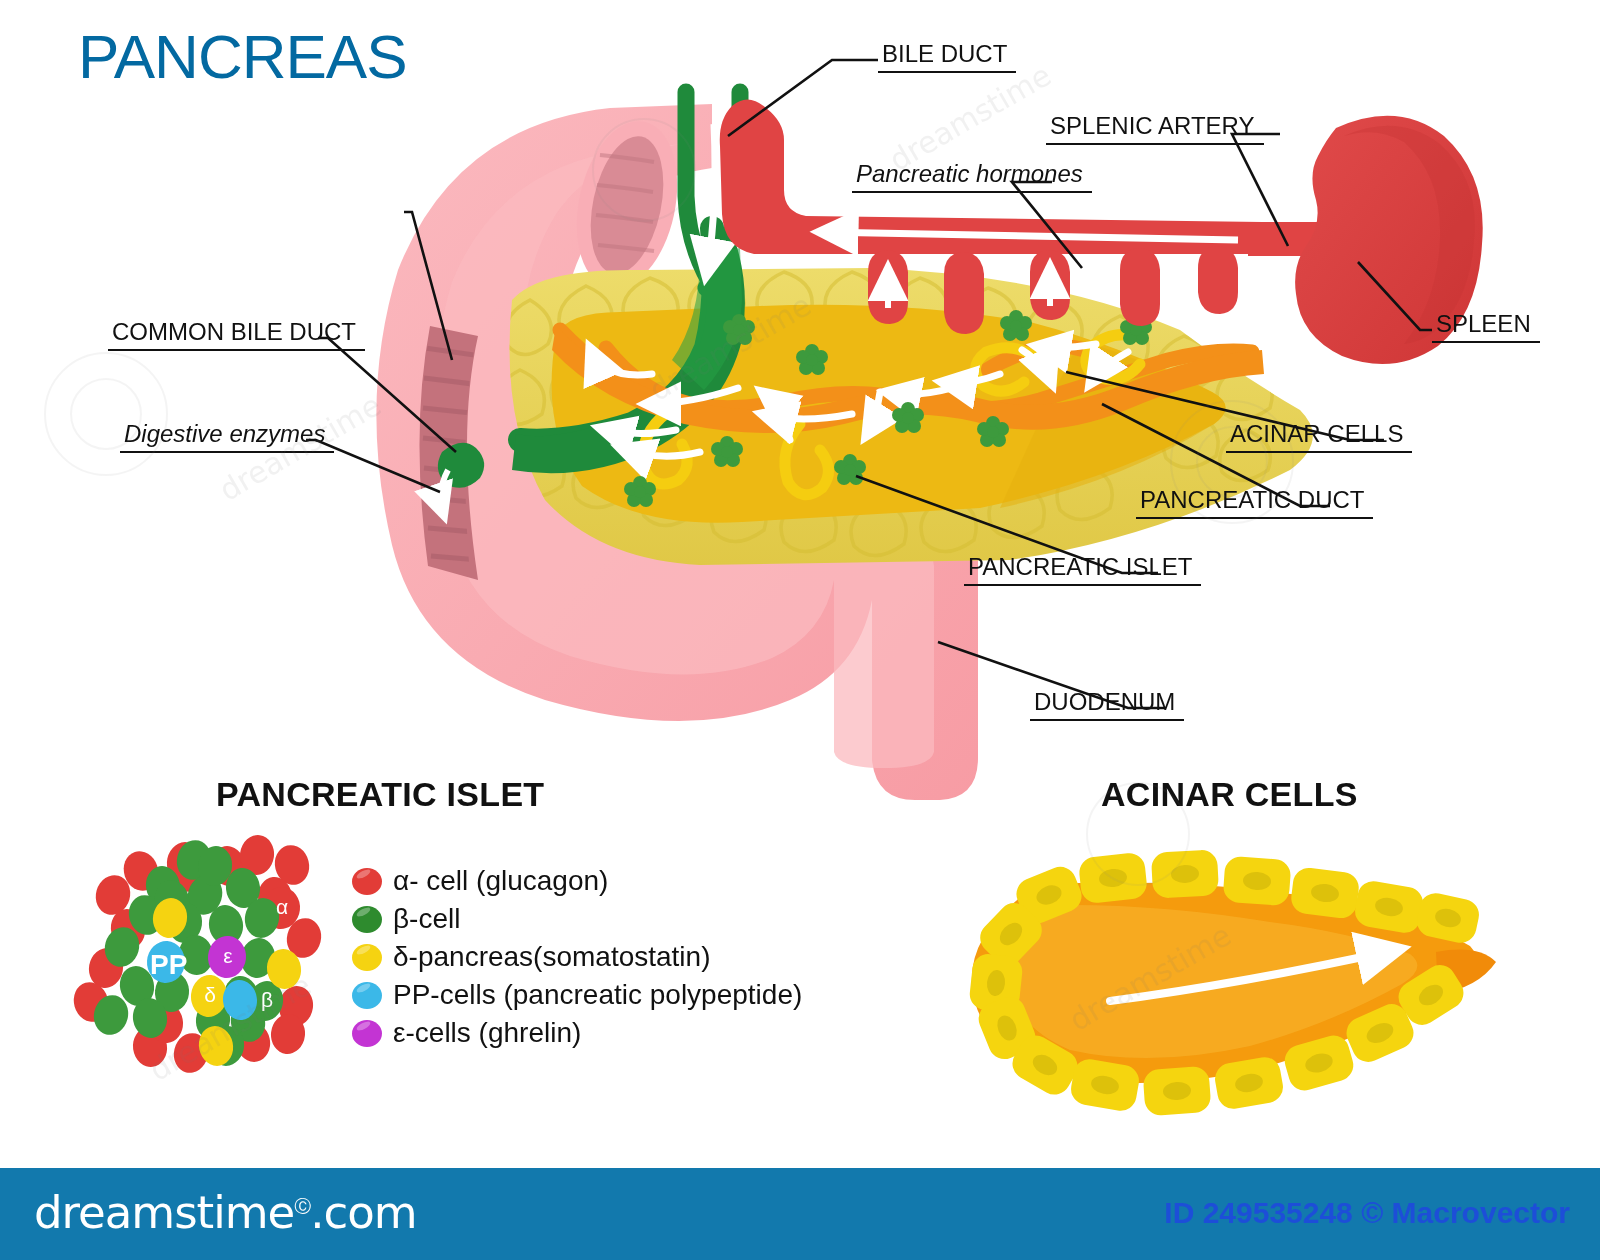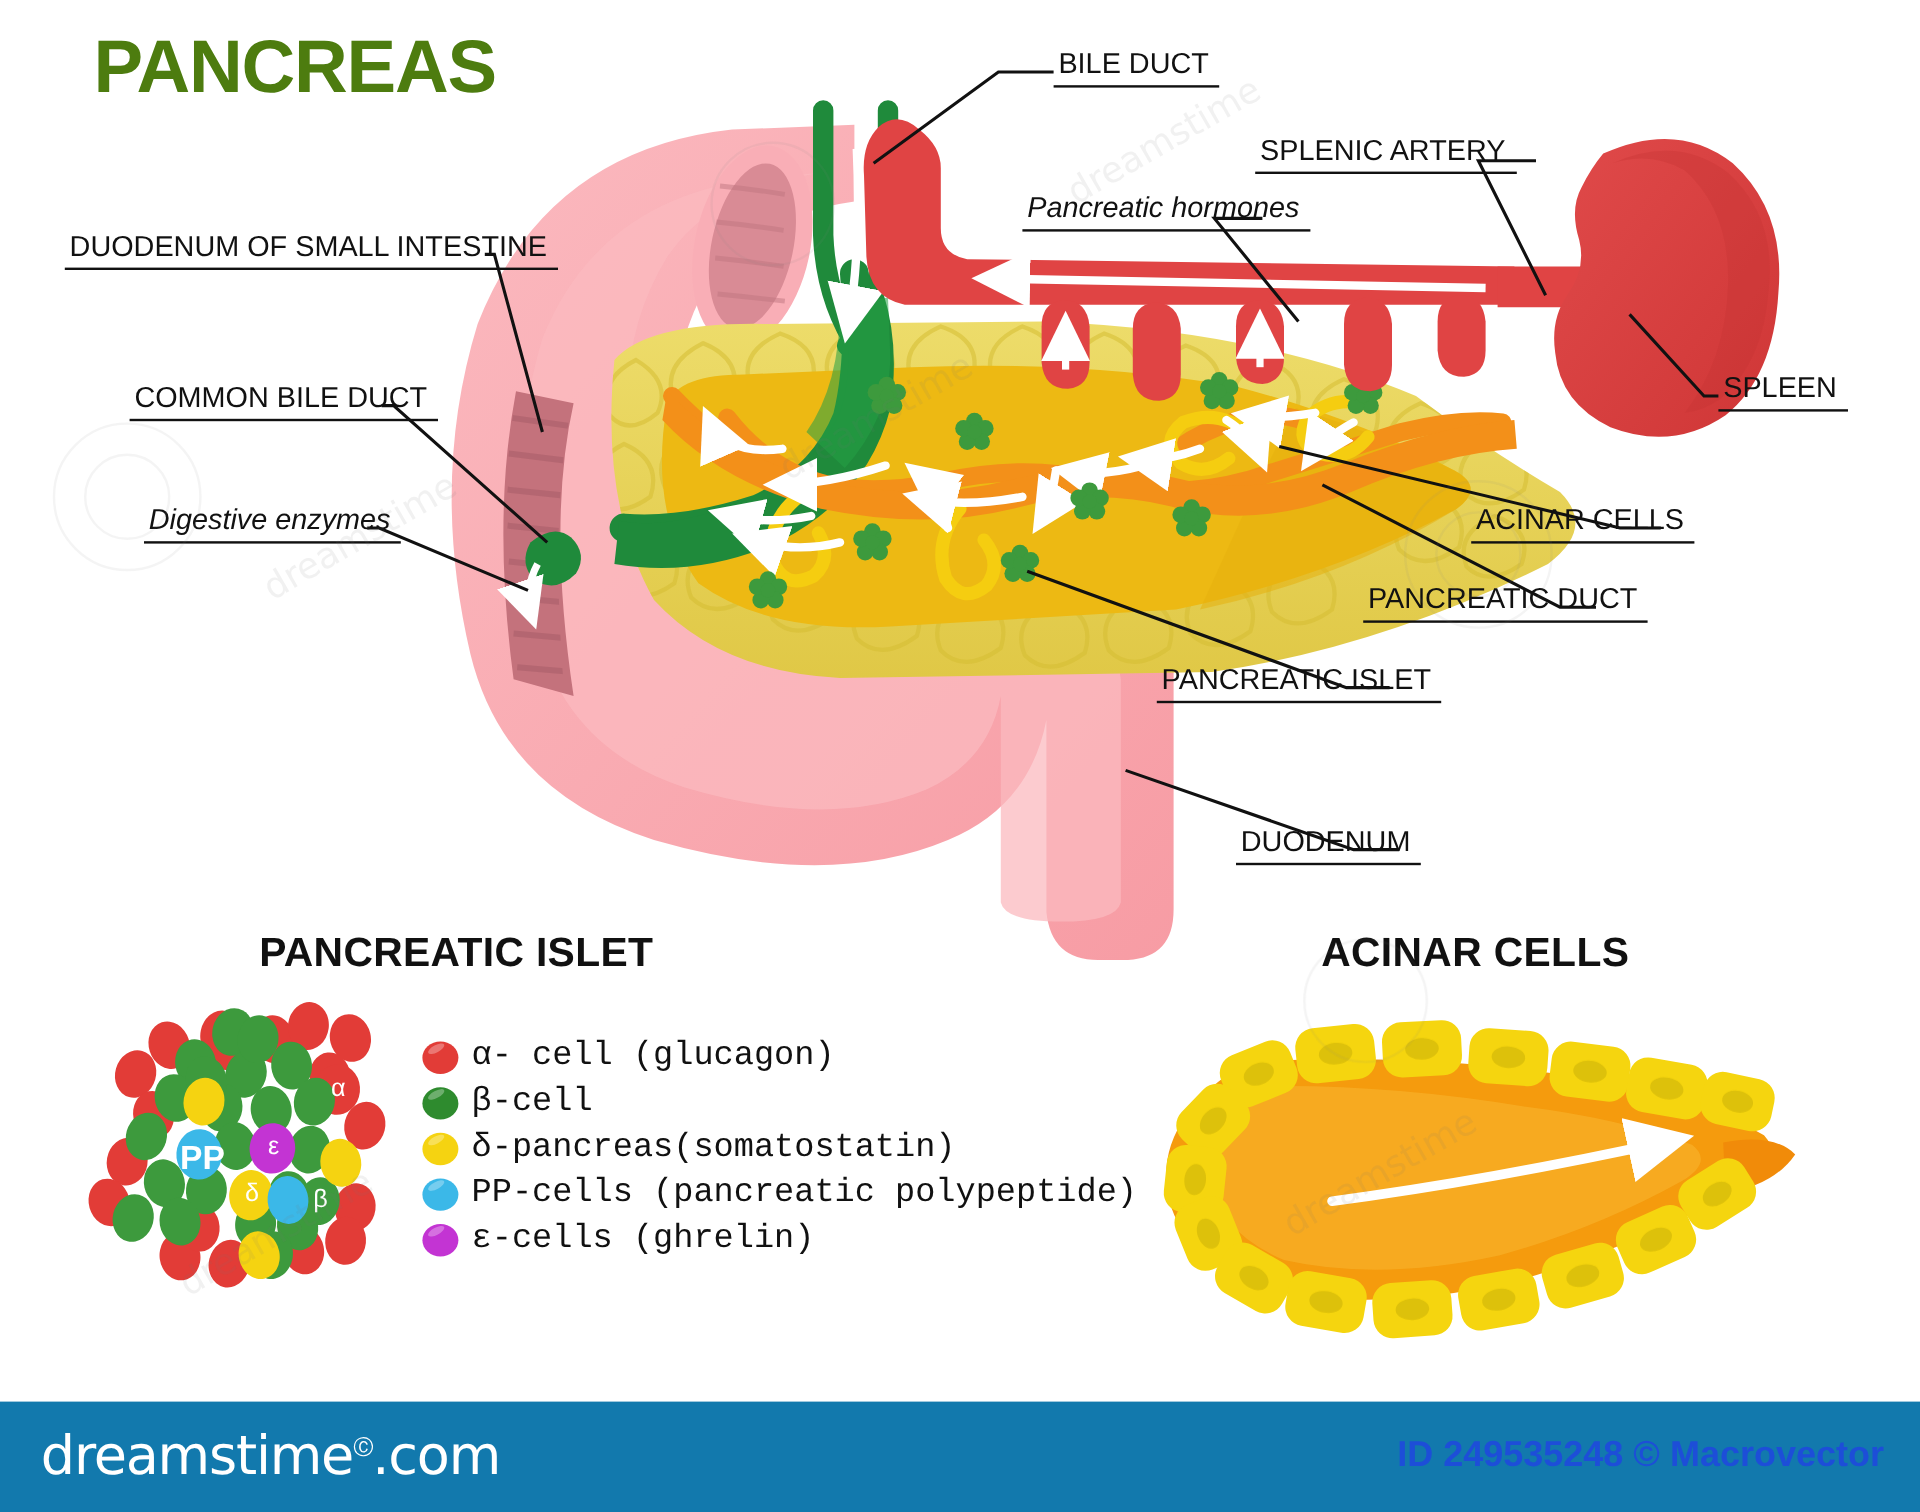--- a/index.html
+++ b/index.html
@@ -2,36 +2,36 @@
 <html><head>
 <meta charset="utf-8">
 <style>
   html,body{margin:0;padding:0;background:#fff;}
   body{width:1600px;height:1260px;position:relative;overflow:hidden;
        font-family:"Liberation Sans",sans-serif;color:#111;}
   .stage{position:absolute;left:0;top:0;width:1600px;height:1260px;}
   svg.art{position:absolute;left:0;top:0;width:1600px;height:1260px;}
 
   
-  .title{position:absolute;left:78px;top:26px;font-size:62px;font-weight:bold;
-         color:#4d7c0f;letter-spacing:-1px;line-height:1;}
+  .title{position:absolute;left:78px;top:26px;font-size:62px;font-weight:normal;
+         color:#0369a1;letter-spacing:-1px;line-height:1;}
   .lbl{position:absolute;font-size:24px;color:#111;white-space:nowrap;
        border-bottom:2px solid #111;padding:0 9px 3px 4px;line-height:1.15;}
   .lbl.mixed{font-size:24px;font-style:italic;}
   .sect{position:absolute;font-size:34px;font-weight:bold;color:#111;
         white-space:nowrap;letter-spacing:.3px;}
 
   
   .legend{position:absolute;left:352px;top:862px;}
   .lg-row{display:flex;align-items:center;height:38px;}
   .lg-dot{width:30px;height:27px;border-radius:50%;margin-right:11px;flex:none;
           position:relative;overflow:hidden;}
   .lg-dot:after{content:"";position:absolute;left:4px;top:3px;width:15px;height:6px;
           background:rgba(255,255,255,.30);border-radius:50%;transform:rotate(-28deg);}
-  .lg-txt{font-size:28px;color:#111;white-space:nowrap;line-height:1;font-family:Liberation Mono, monospace;}
+  .lg-txt{font-size:28px;color:#111;white-space:nowrap;line-height:1;}
 
   
   .footer{position:absolute;left:0;top:1168px;width:1600px;height:92px;background:#1279ad;}
   .dream{position:absolute;left:34px;top:1186px;font-size:45px;color:#fff;
          font-family:"DejaVu Sans",sans-serif;letter-spacing:-1px;}
   .dream sup{font-size:17px;vertical-align:super;}
   .credit{position:absolute;right:30px;top:1196px;font-size:30px;font-weight:bold;color:#1d4ed8;}
 
   
   .wm{position:absolute;color:rgba(120,120,120,.10);font-size:30px;
@@ -342,21 +342,20 @@
       <path d="M 1158 573 L 1122 573 L 856 476"></path>
       <path d="M 1166 708 L 1128 708 L 938 642"></path>
     </g>
   </svg>
 
   <div class="title">PANCREAS</div>
 
   <div class="lbl" style="left:878px;top:40px">BILE DUCT</div>
   <div class="lbl" style="left:1046px;top:112px">SPLENIC ARTERY</div>
   <div class="lbl mixed" style="left:852px;top:160px">Pancreatic hormones</div>
-  <div class="lbl" style="left:54px;top:192px">DUODENUM OF SMALL INTESTINE</div>
   <div class="lbl" style="left:1432px;top:310px">SPLEEN</div>
   <div class="lbl" style="left:108px;top:318px">COMMON BILE DUCT</div>
   <div class="lbl" style="left:1226px;top:420px">ACINAR CELLS</div>
   <div class="lbl mixed" style="left:120px;top:420px">Digestive enzymes</div>
   <div class="lbl" style="left:1136px;top:486px">PANCREATIC DUCT</div>
   <div class="lbl" style="left:964px;top:553px">PANCREATIC ISLET</div>
   <div class="lbl" style="left:1030px;top:688px">DUODENUM</div>
 
   <div class="sect" style="left:216px;top:775px">PANCREATIC ISLET</div>
   <div class="sect" style="left:1101px;top:775px">ACINAR CELLS</div>

